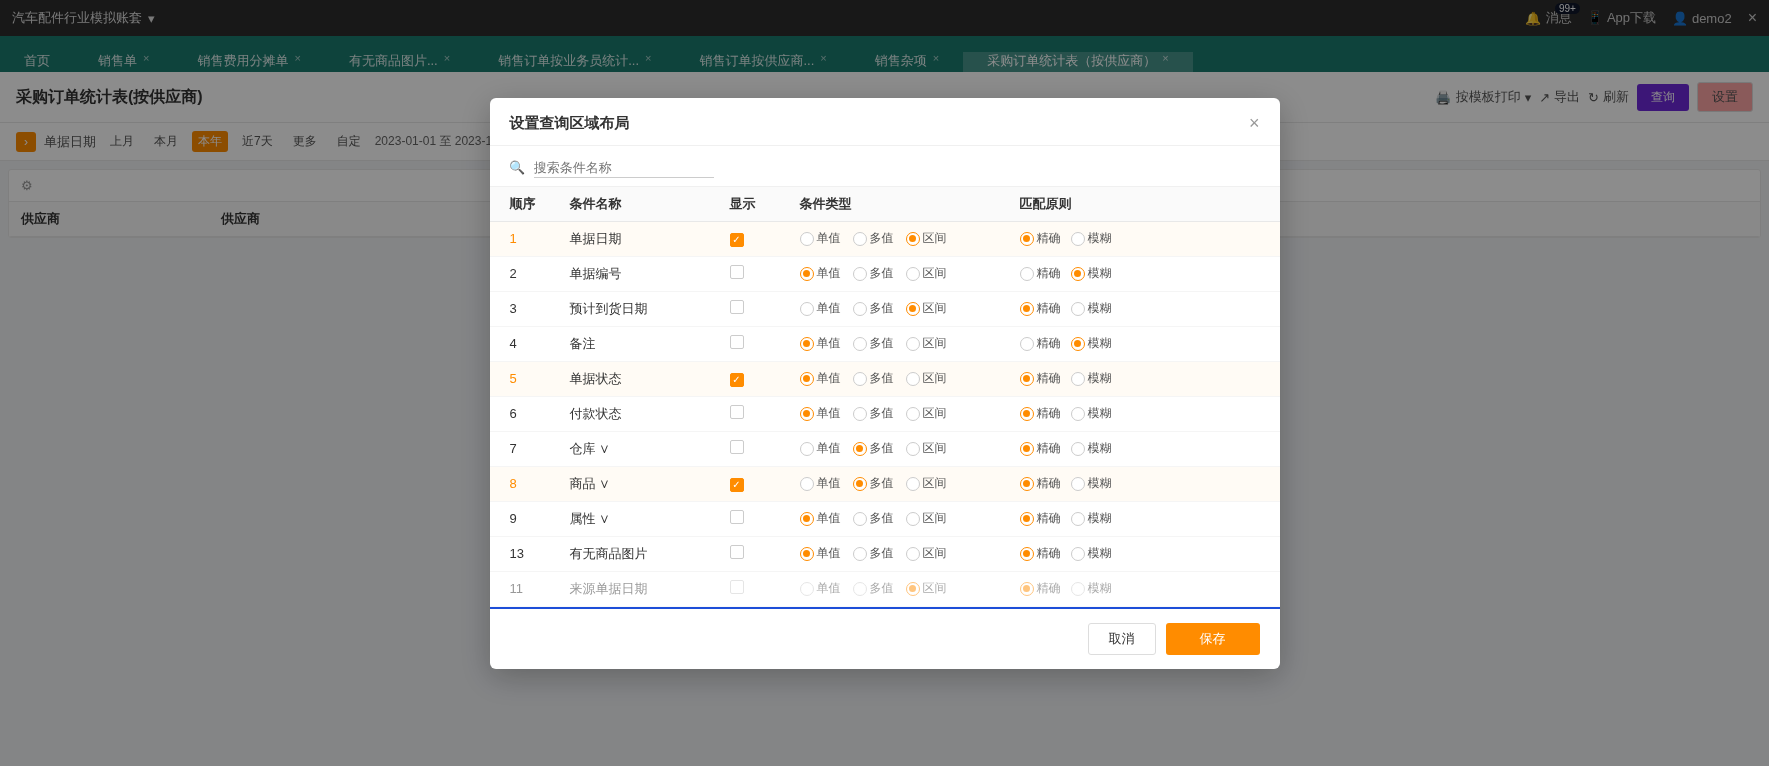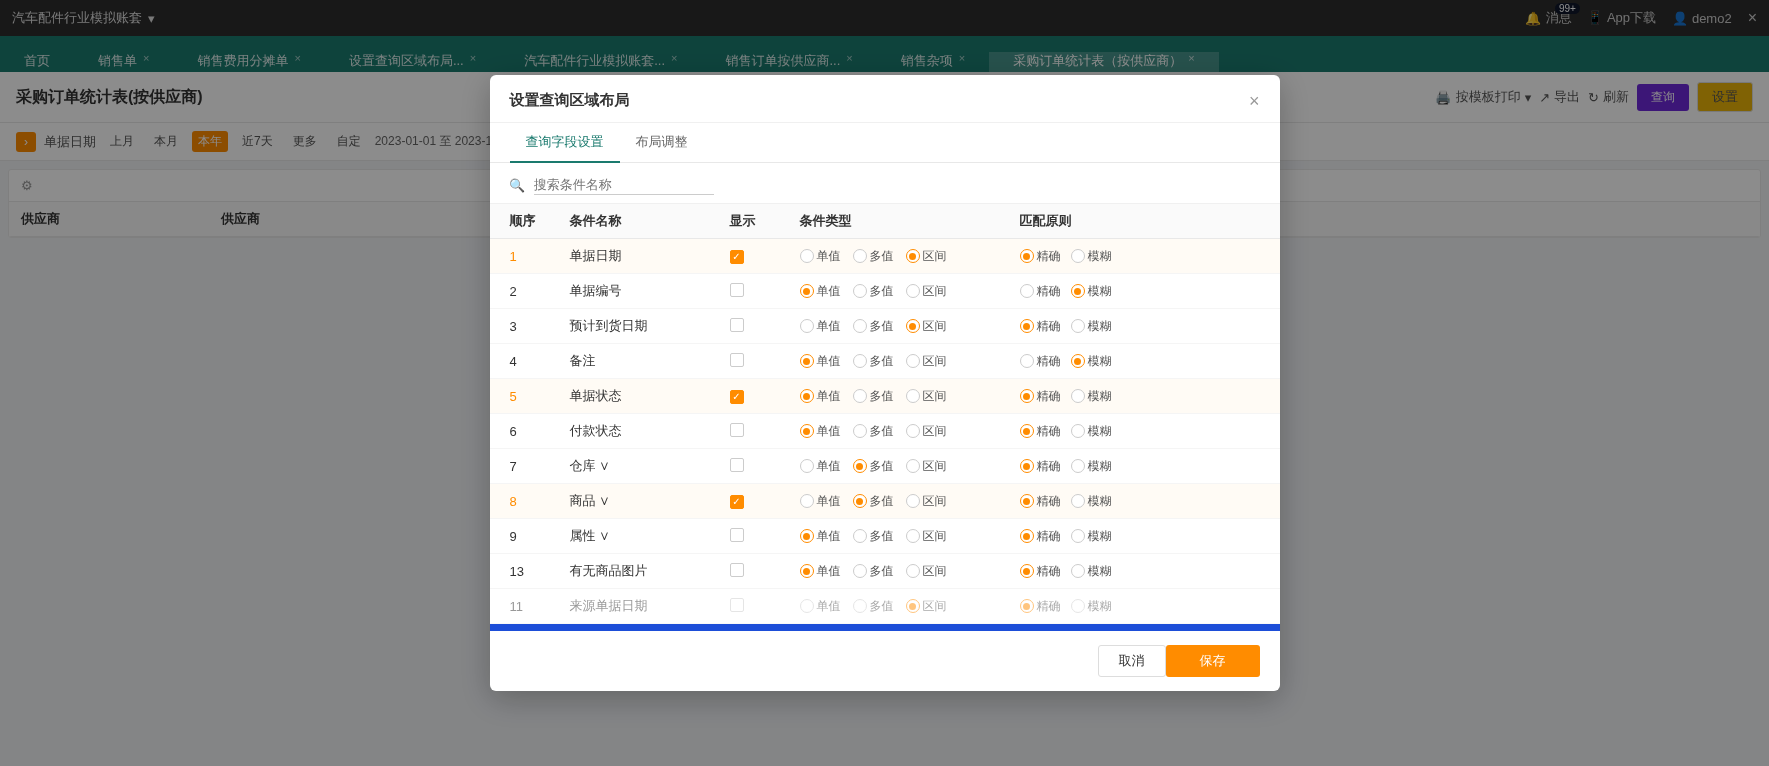--- a/index.html
+++ b/index.html
@@ -55,21 +55,21 @@
       display: flex;
       align-items: center;
       justify-content: space-between;
     }
     .page-title { font-size: 16px; font-weight: bold; color: #333; }
     .header-actions { display: flex; align-items: center; gap: 8px; }
     .btn-print { display: flex; align-items: center; gap: 4px; color: #555; font-size: 13px; cursor: pointer; }
     .btn-export { display: flex; align-items: center; gap: 4px; color: #555; font-size: 13px; cursor: pointer; }
     .btn-refresh { display: flex; align-items: center; gap: 4px; color: #555; font-size: 13px; cursor: pointer; }
     .btn-query { background: #6d28d9; color: white; border: none; border-radius: 3px; padding: 5px 14px; cursor: pointer; font-size: 12px; }
-    .btn-settings { background: #eab308; color: #555; border: 1px solid #ddd; border-radius: 3px; padding: 5px 14px; cursor: pointer; font-size: 13px; }
+    .btn-settings { background: #fca5a5; color: #555; border: 1px solid #ddd; border-radius: 3px; padding: 5px 14px; cursor: pointer; font-size: 13px; }
 
     
     .filter-bar {
       background: white;
       padding: 8px 16px;
       display: flex;
       align-items: center;
       gap: 8px;
       border-bottom: 1px solid #e8e8e8;
     }
@@ -242,21 +242,22 @@
     }
 
     
     .match-group { display: flex; align-items: center; gap: 10px; }
 
     
     .dialog-footer {
       padding: 14px 20px;
       display: flex;
       justify-content: flex-end;
-      border-top: 7px solid #1d4ed8;
+      gap: 10px;
+      border-top: 2px solid #1d4ed8;
     }
     .btn-cancel {
       background: white; color: #333; border: 1px solid #ddd;
       border-radius: 3px; padding: 6px 20px; cursor: pointer; font-size: 13px;
     }
     .btn-save {
       background: #ff8c00; color: white; border: none;
       border-radius: 3px; padding: 6px 34px; cursor: pointer; font-size: 13px;
     }
 
@@ -297,25 +298,25 @@
   </div>
   <div class="tab-item">
     <span>销售单</span>
     <span class="tab-close">×</span>
   </div>
   <div class="tab-item">
     <span>销售费用分摊单</span>
     <span class="tab-close">×</span>
   </div>
   <div class="tab-item">
-    <span>设置查询区域布局...</span>
+    <span>有无商品图片...</span>
     <span class="tab-close">×</span>
   </div>
   <div class="tab-item">
-    <span>汽车配件行业模拟账套...</span>
+    <span>销售订单按业务员统计...</span>
     <span class="tab-close">×</span>
   </div>
   <div class="tab-item">
     <span>销售订单按供应商...</span>
     <span class="tab-close">×</span>
   </div>
   <div class="tab-item">
     <span>销售杂项</span>
     <span class="tab-close">×</span>
   </div>
@@ -371,28 +372,20 @@
 </div>
 
 <div class="overlay">
   <div class="dialog">
 
     <div class="dialog-header">
       <span class="dialog-title">设置查询区域布局</span>
       <span class="dialog-close">×</span>
     </div>
 
-    <div class="dialog-tabs">
-      <div class="dialog-tab active">
-        <span>查询字段设置</span>
-      </div>
-      <div class="dialog-tab">
-        <span>布局调整</span>
-      </div>
-    </div>
 
     <div class="dialog-search">
       <span class="search-icon-wrap">🔍</span>
       <input class="search-input" type="text" placeholder="搜索条件名称" style="">
     </div>
 
     <div class="dialog-table-header">
       <div>顺序</div>
       <div>条件名称</div>
       <div>显示</div>

